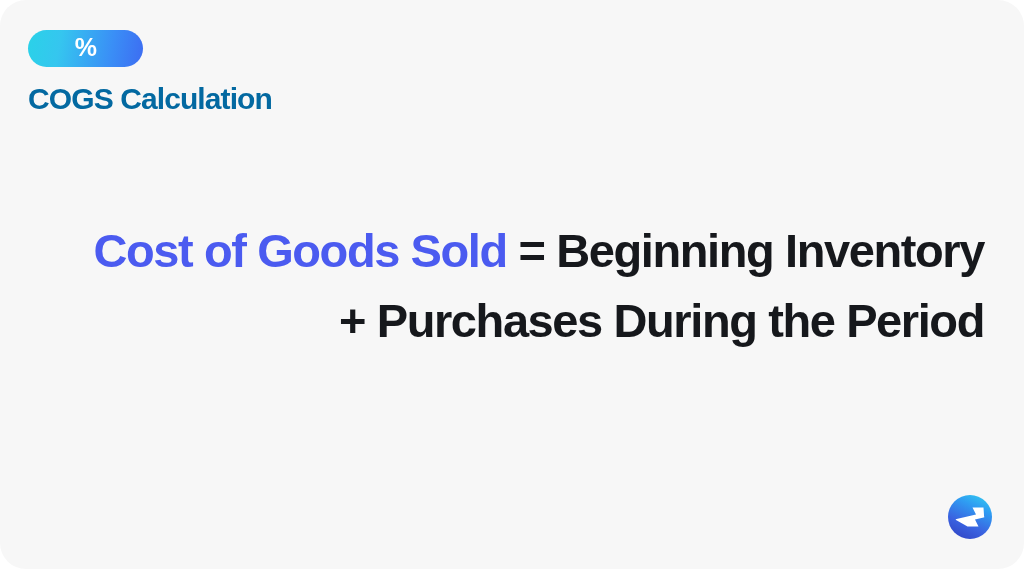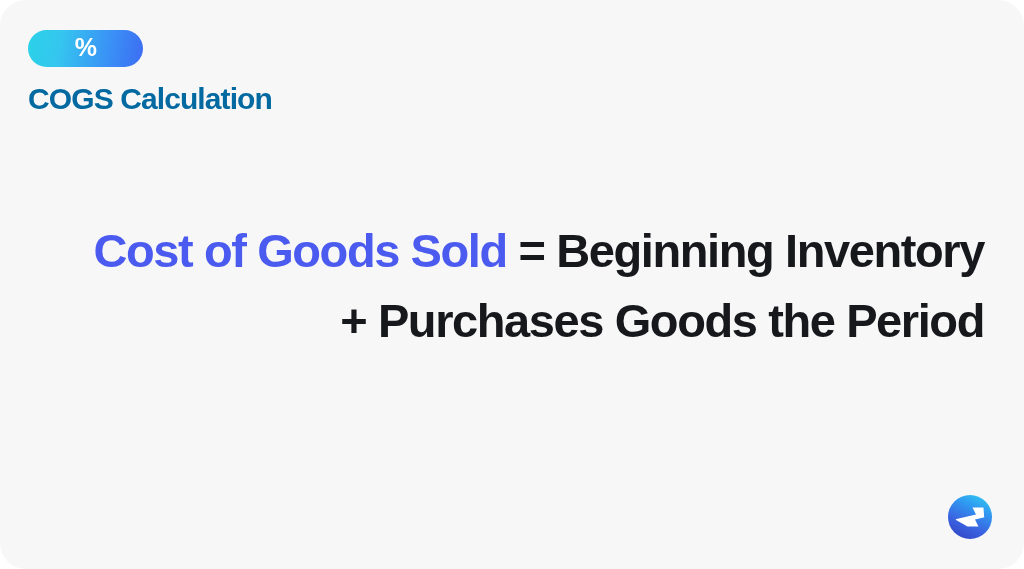--- a/index.html
+++ b/index.html
@@ -114,21 +114,21 @@
 
   </div>
 
   <div class="formula">
 
     <div class="formula-line">
       <span class="highlight">Cost of Goods Sold</span><span>&nbsp;</span><span class="op">=</span><span>&nbsp;</span><span>Beginning Inventory</span>
     </div>
 
     <div class="formula-line">
-      <span class="op">+</span><span>&nbsp;</span><span>Purchases Goods the Period</span>
+      <span class="op">+</span><span>&nbsp;</span><span>Purchases During the Period</span>
     </div>
 
 
   </div>
 
   <div class="logo">
     <svg viewBox="0 0 44 44" xmlns="http://www.w3.org/2000/svg">
       <path d="M35.5 12.5 H24.5 L28.0 19.5 L8.5 24.0 Q7.2 24.3 8.0 25.0 L19.5 31.5 H30.5 L27.0 24.5 L35.6 22.5 Q36.9 22.2 36.1 21.5 Z" fill="#ffffff"></path>
     </svg>
   </div>

